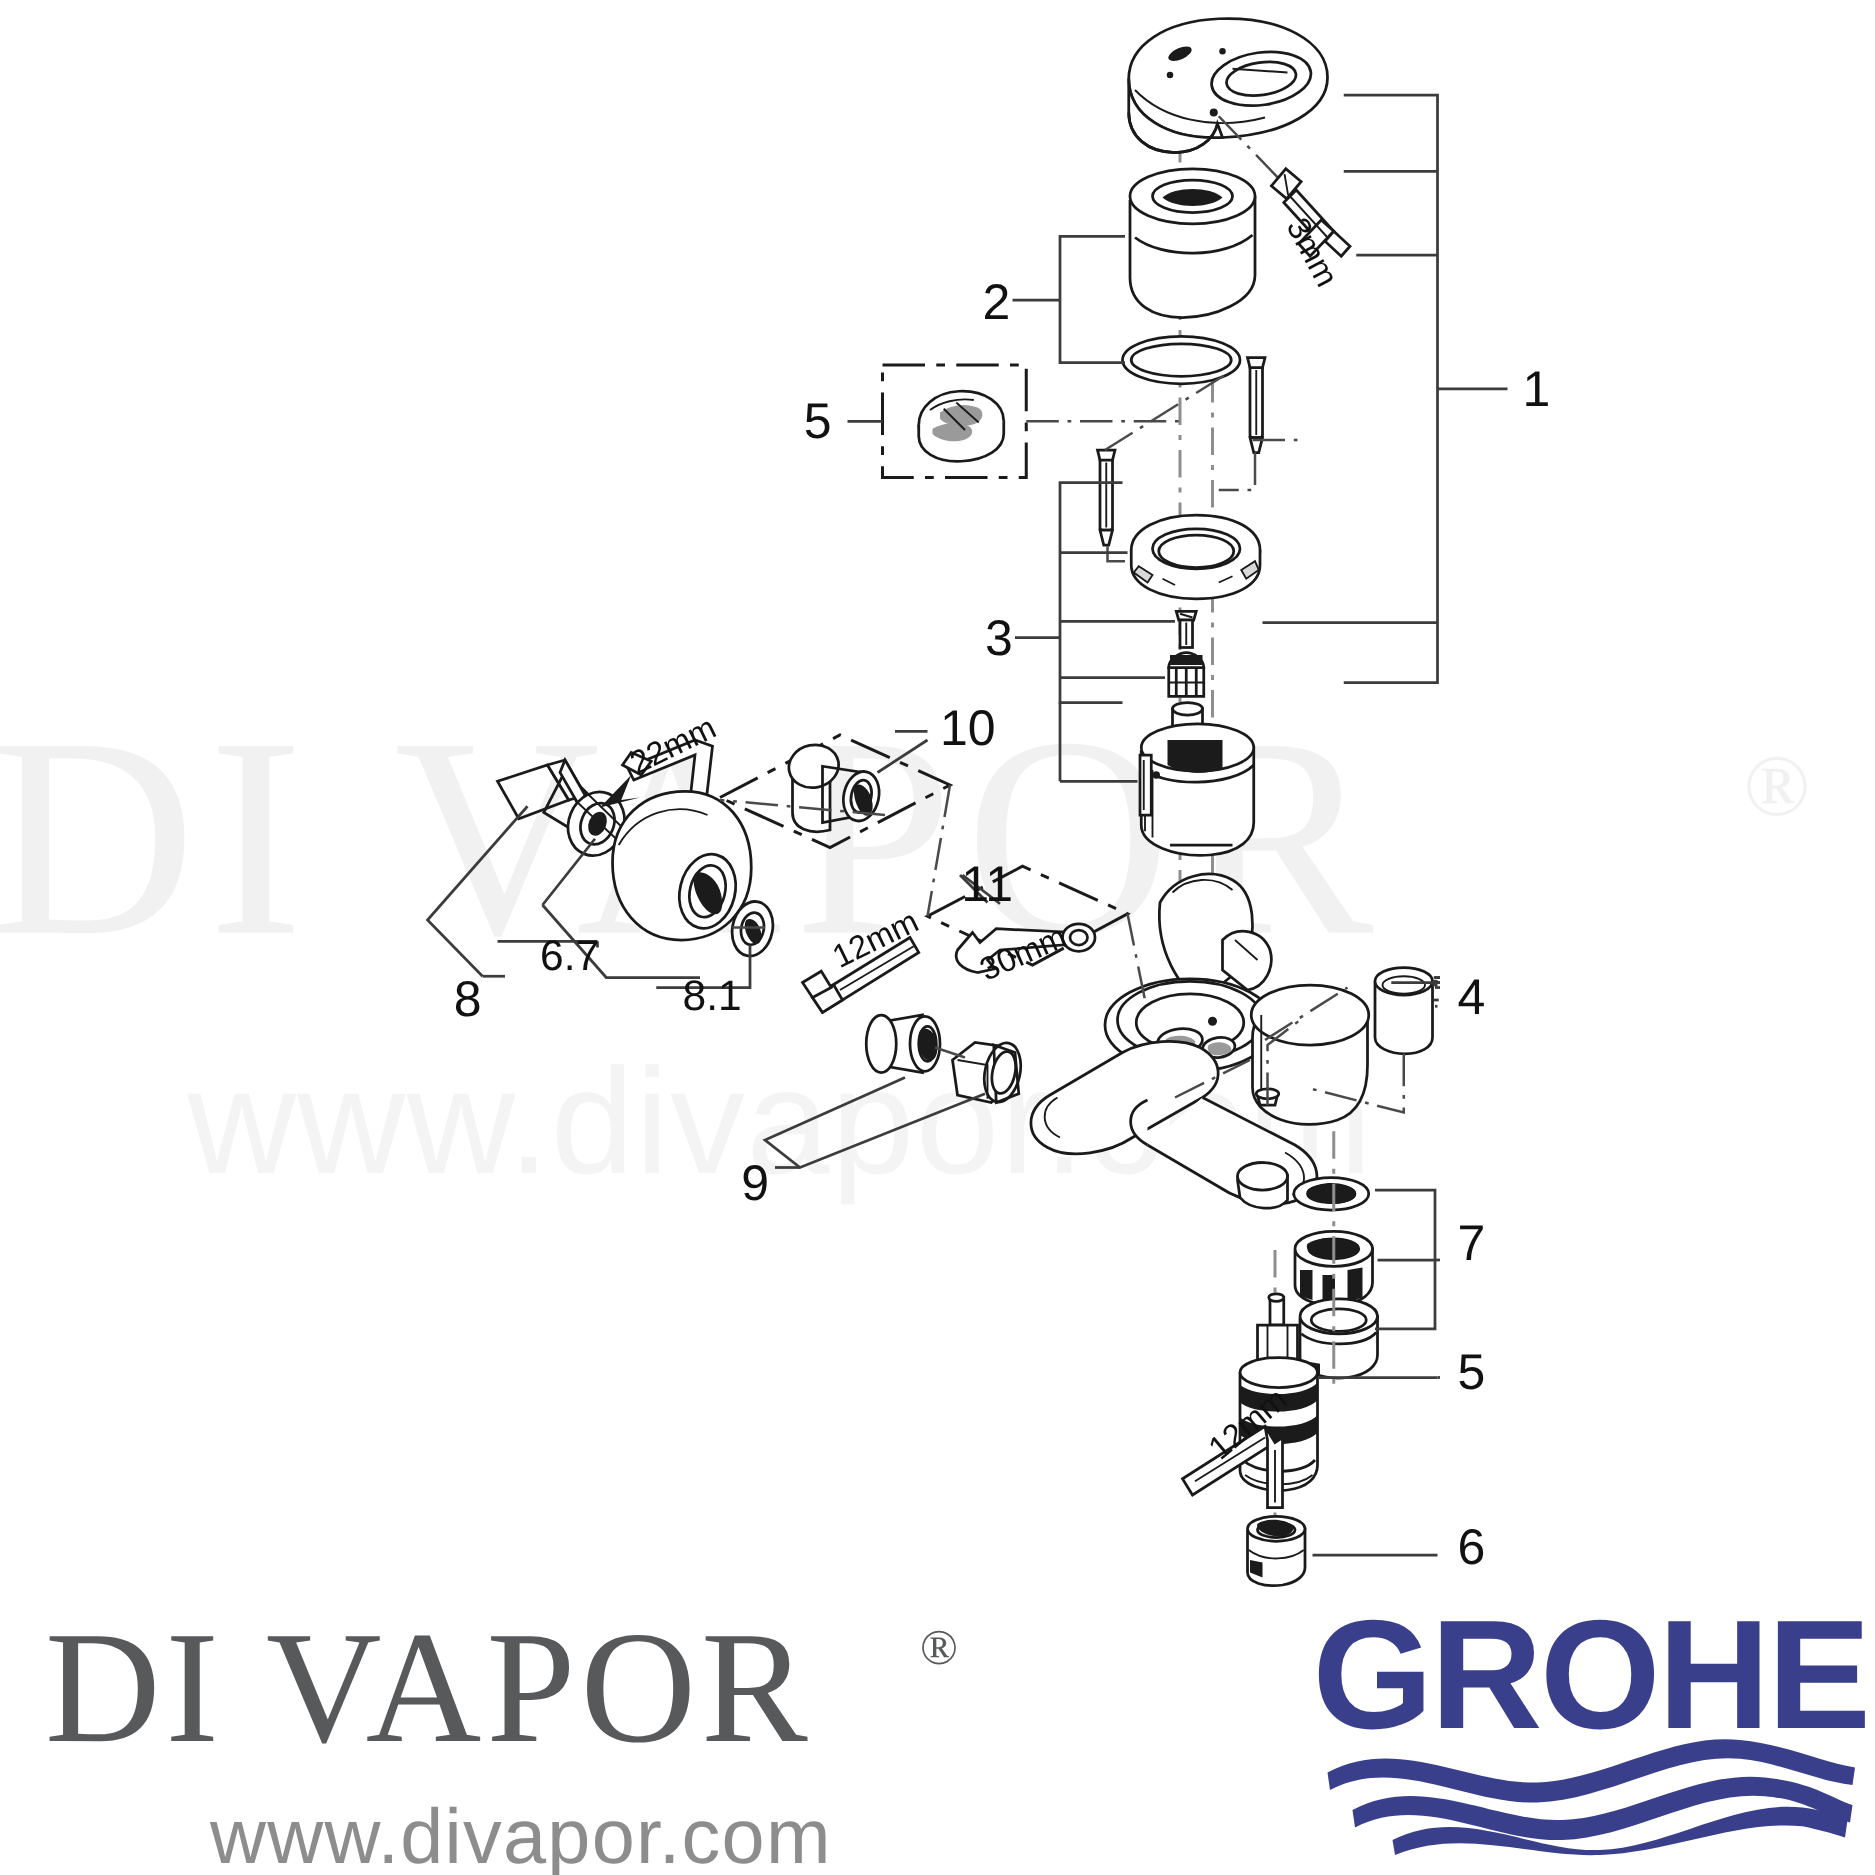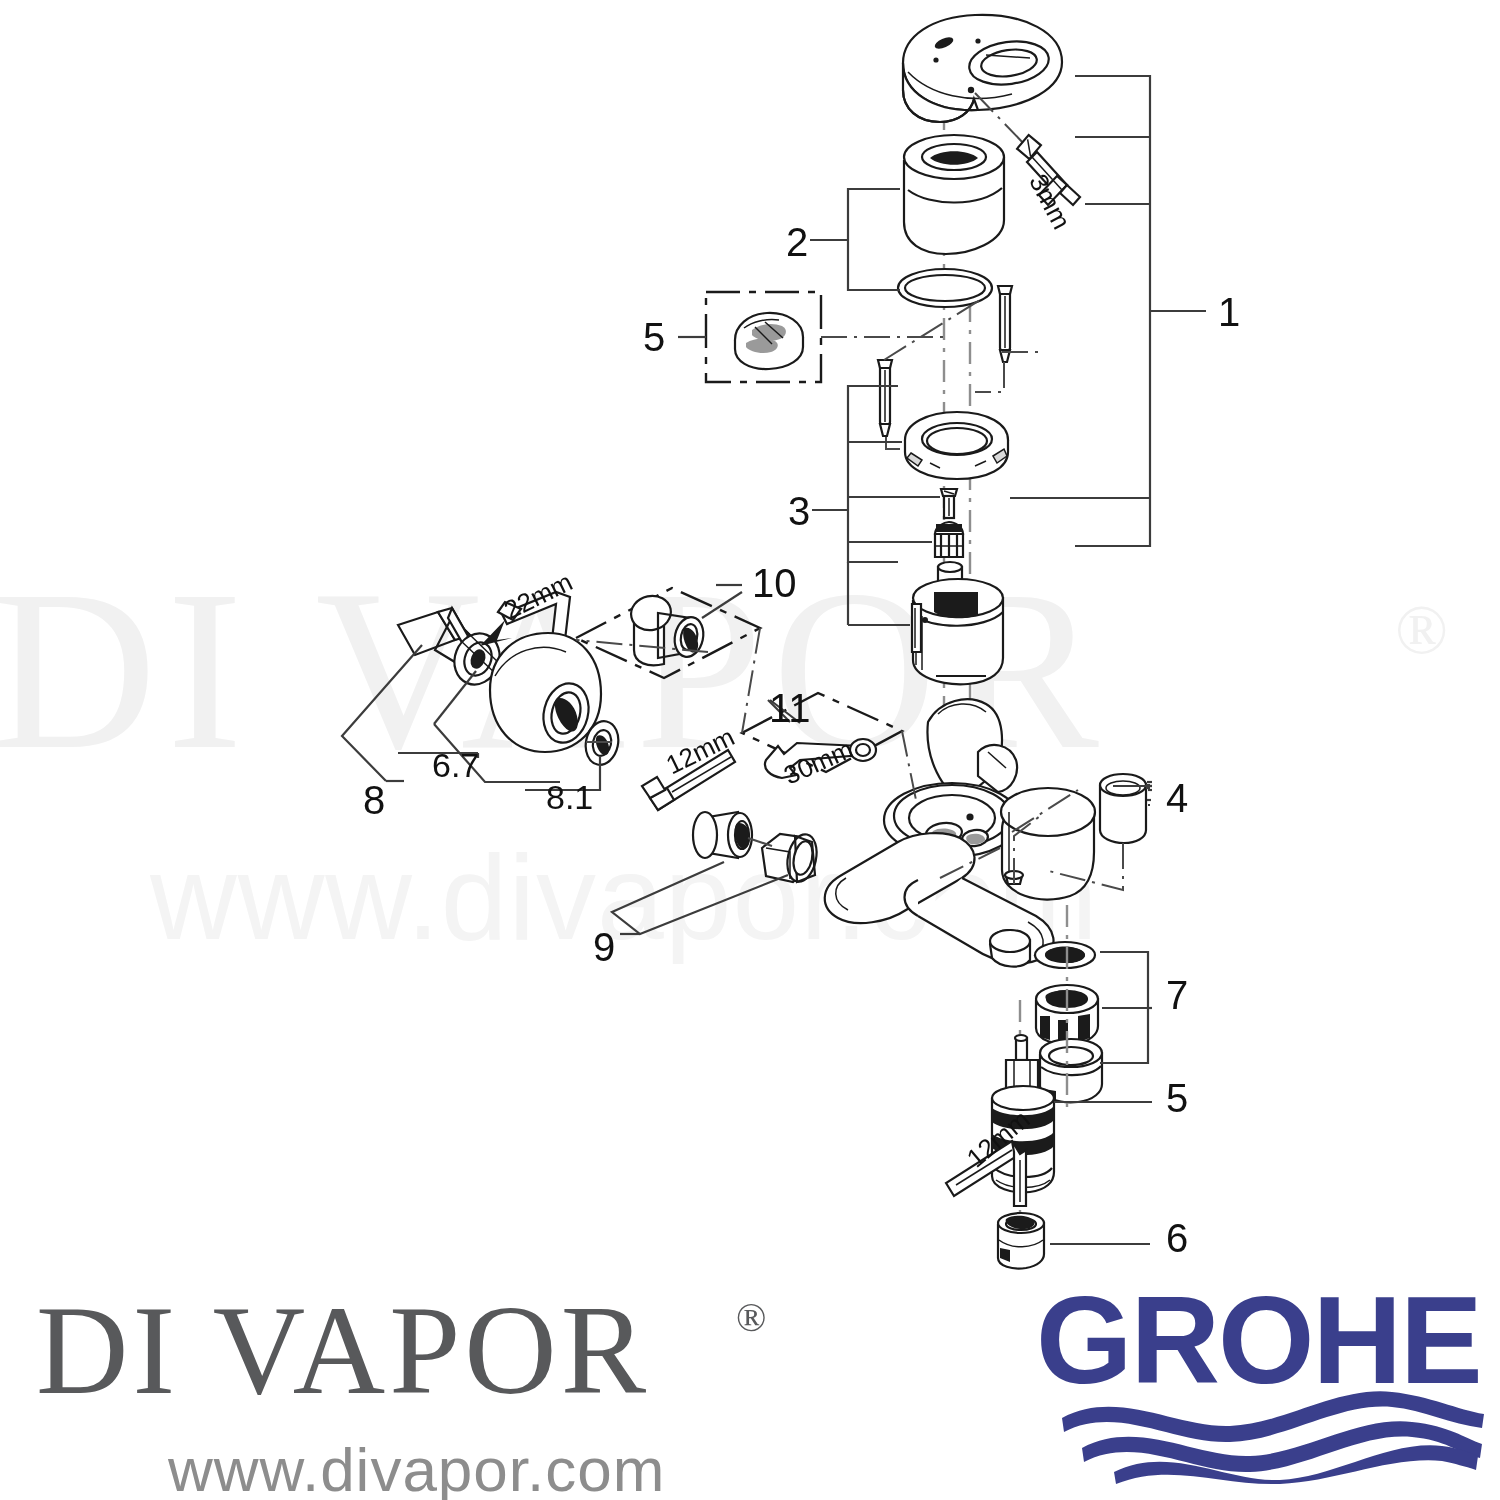--- a/index.html
+++ b/index.html
@@ -26,21 +26,21 @@
   
   .footer{position:absolute;left:0;top:1272px;width:1500px;height:228px;}
   .divapor{position:absolute;left:36px;top:14px;width:730px;height:200px;}
   .dv-text{font-family:"Liberation Serif",serif;font-size:128px;color:#58595b;
            letter-spacing:4px;line-height:1;position:absolute;left:0;top:0;white-space:nowrap;}
   .dv-reg{position:absolute;left:700px;top:8px;font-size:40px;color:#58595b;
           font-family:"Liberation Serif",serif;}
   .dv-url{position:absolute;left:132px;top:148px;font-size:62px;color:#8d8d8d;
           font-family:"Liberation Sans",sans-serif;letter-spacing:1px;white-space:nowrap;}
   .grohe{position:absolute;left:1020px;top:8px;width:470px;height:200px;}
-  .grohe-word{position:absolute;left:16px;top:-2px;font-family:"Liberation Sans",sans-serif;
+  .grohe-word{position:absolute;left:30px;top:-2px;font-family:"Liberation Sans",sans-serif;
       font-weight:bold;font-size:124px;letter-spacing:-2px;line-height:1;white-space:nowrap;}
 </style>
 </head>
 <body>
 
 <div id="stage">
 
   <div class="wm wm-main">DI VAPOR</div>
   <div class="wm-reg">®</div>
   <div class="wm wm-url">www.divapor.com</div>

